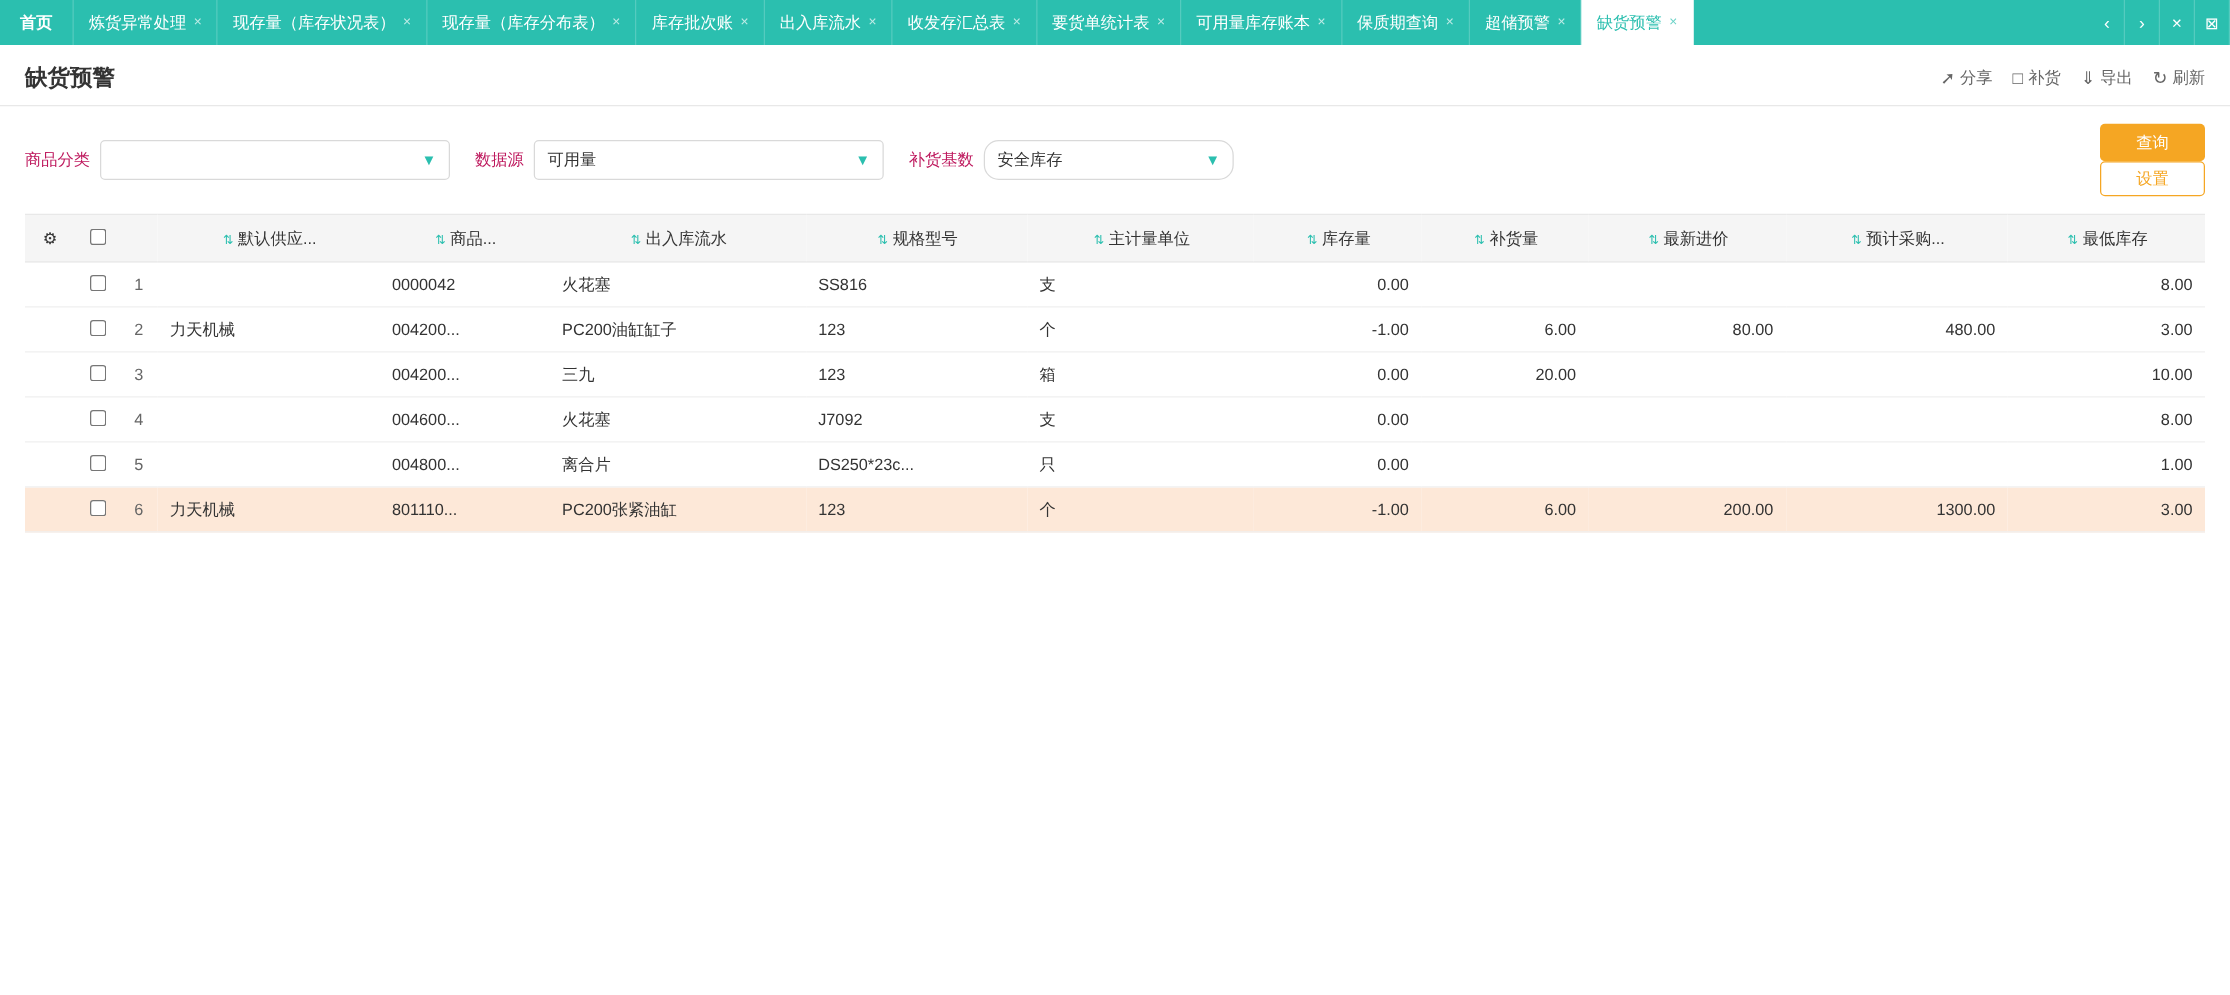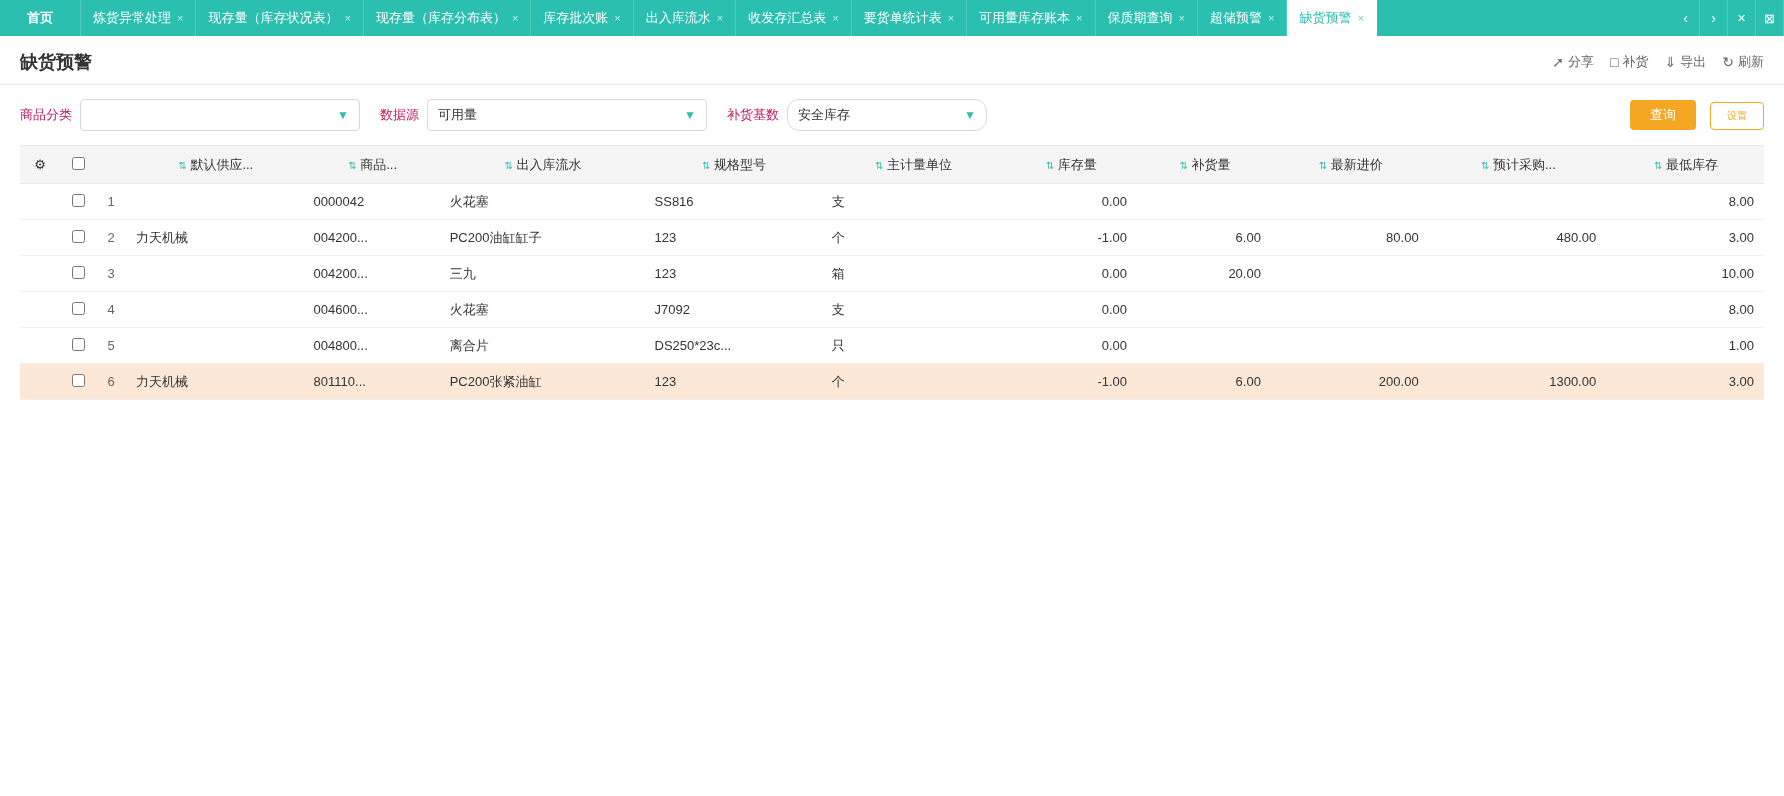--- a/index.html
+++ b/index.html
@@ -20,21 +20,21 @@
       padding: 0 12px;
       height: 36px;
       color: #fff;
       white-space: nowrap;
       cursor: pointer;
       font-size: 13px;
       border-right: 1px solid rgba(255,255,255,0.2);
       flex-shrink: 0;
     }
     .tab-item:first-child {
-      padding: 0 27px;
+      padding: 0 16px;
       font-weight: bold;
     }
     .tab-item.active {
       background: #fff;
       color: #2bbfaf;
     }
     .tab-item .close-icon {
       margin-left: 6px;
       font-size: 11px;
       opacity: 0.7;
@@ -124,42 +124,41 @@
     }
     .filter-select .arrow { color: #2bbfaf; font-size: 12px; }
     .filter-value {
       color: #333;
     }
 
     
     .action-btns {
       margin-left: auto;
       display: flex;
-      flex-direction: row;
-      gap: 14px;
-      align-items: flex-end;
+      flex-direction: column;
+      gap: 0;
     }
     .btn-query {
       background: #f5a623;
       color: #fff;
       border: none;
       border-radius: 4px;
       padding: 6px 20px;
       cursor: pointer;
       font-size: 13px;
       height: 30px;
     }
     .btn-settings {
       background: #fff;
       color: #f5a623;
       border: 1px solid #f5a623;
       border-radius: 4px;
-      padding: 4px 16px;
-      cursor: pointer;
-      font-size: 10px;
+      padding: 4px 28px;
+      cursor: pointer;
+      font-size: 13px;
       height: 28px;
     }
 
     
     .table-container {
       padding: 0 20px;
     }
     table {
       width: 100%;
       border-collapse: collapse;

